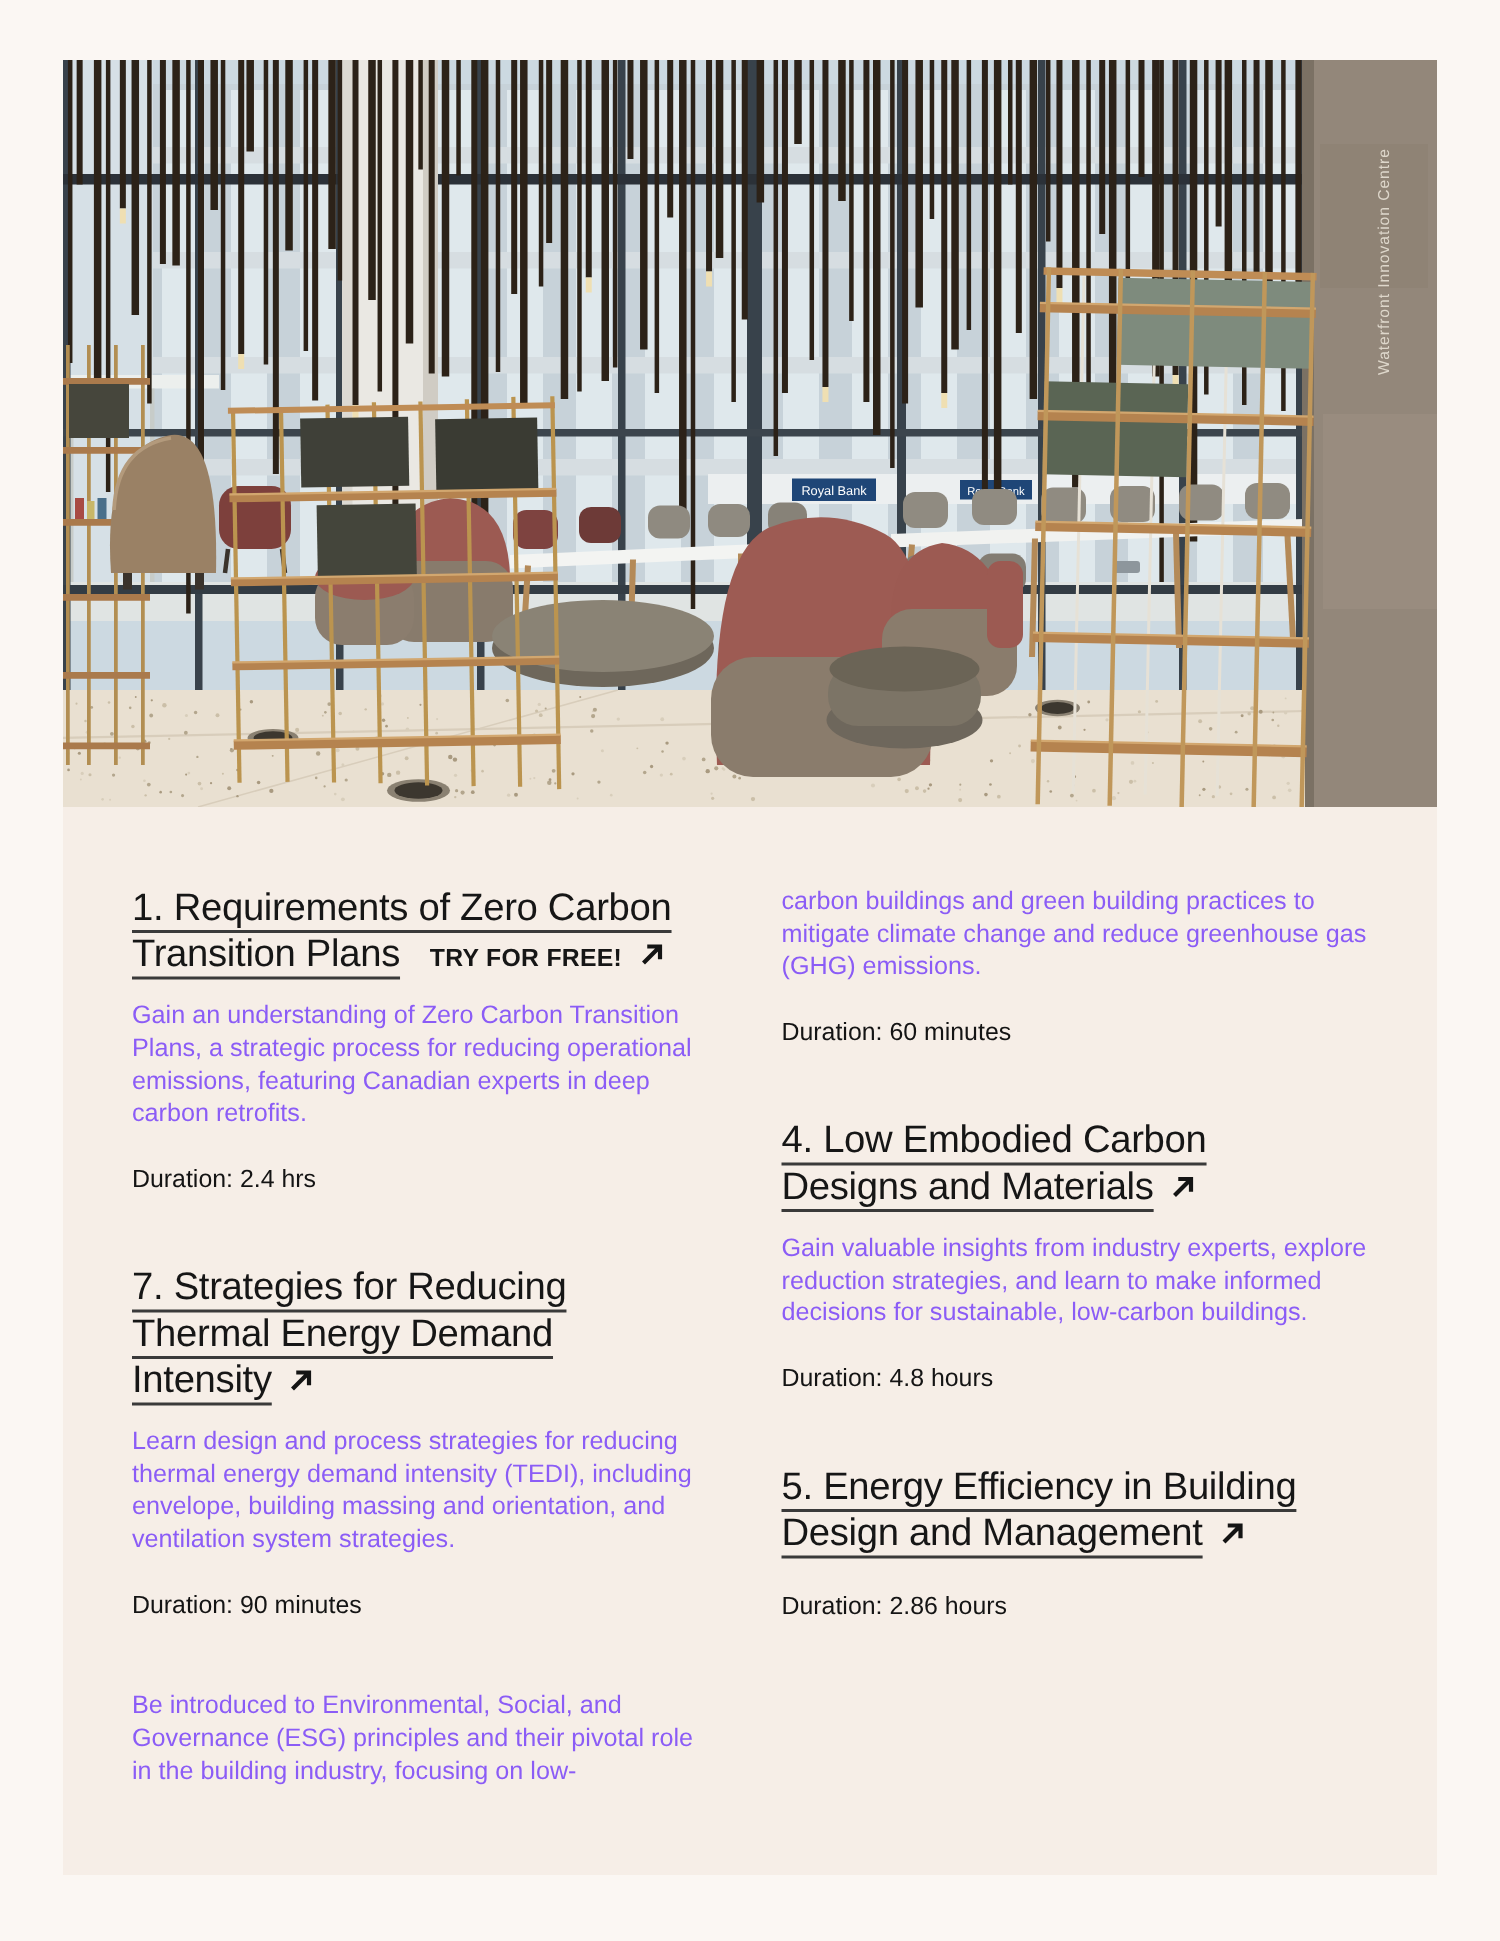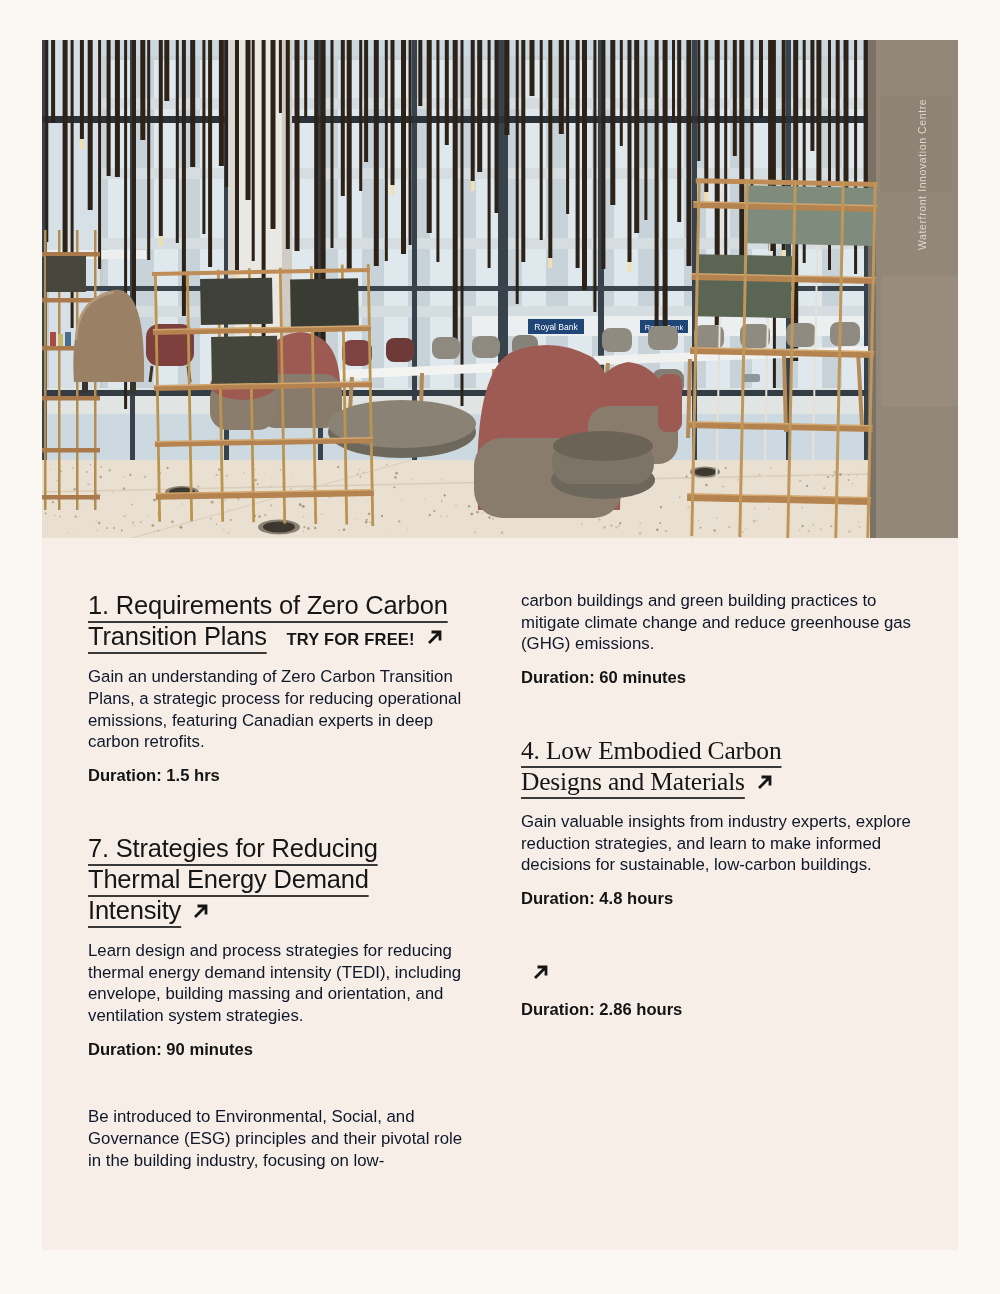--- a/index.html
+++ b/index.html
@@ -12,26 +12,26 @@
   }
   .panel{position:absolute;left:42px;top:40px;width:916px;height:1210px;background:#f6eee7;}
   figure.photo{margin:0;width:916px;height:498px;overflow:hidden;position:relative;background:#ccd9e1;}
   figure.photo svg{display:block;}
   .content{display:flex;gap:42px;padding:52px 46px 0 46px;}
   .col{width:391px;flex:0 0 391px;}
   section{margin-top:46px;}
   section:first-child{margin-top:0;}
   h2{font-size:25.5px;line-height:1.22;font-weight:500;margin:0;letter-spacing:-0.2px;color:#161616;}
   .mw348{max-width:348px;}
-  .mw336{max-width:336px;font-family:Liberation Serif, serif;}
+  .mw336{max-width:336px;}
   .hl{text-decoration:underline;text-decoration-thickness:2px;text-underline-offset:7px;text-decoration-color:#3a3a3a;cursor:pointer;}
   .badge{font-size:16.5px;font-weight:bold;letter-spacing:0.2px;margin-left:13px;white-space:nowrap;cursor:pointer;}
   .arrow-icon{margin-left:10px;display:inline-block;position:relative;top:2px;cursor:pointer;}
-  p.desc{font-size:16.8px;line-height:1.29;margin:14px 0 0 0;color:#0f172a;}
-  p.duration{font-size:16.6px;line-height:1.25;font-weight:bold;margin:13px 0 0 0;color:#141414;}
+  p.desc{font-size:16.8px;line-height:1.29;margin:14px 0 0 0;color:#8b5cf6;}
+  p.duration{font-size:16.6px;line-height:1.25;font-weight:normal;margin:23px 0 0 0;color:#141414;}
   .cont p.desc{margin-top:0;}
 </style>
 </head>
 <body>
 
 <div class="panel">
 
   <figure class="photo">
     <svg width="916" height="498" viewBox="0 0 916 498" xmlns="http://www.w3.org/2000/svg">
 
@@ -659,21 +659,21 @@
     <div class="col">
 
       <section>
         <h2>
           <span class="hl">1. Requirements of Zero Carbon Transition Plans</span>
           <span class="badge">TRY FOR FREE!</span><span class="arrow-icon"><svg width="20" height="20" viewBox="0 0 20 20">
                 <path d="M4 16 L15 5 M6.5 5 H15 V13.5" stroke="#141414" stroke-width="2.8" fill="none"></path>
               </svg></span>
         </h2>
         <p class="desc">Gain an understanding of Zero Carbon Transition Plans, a strategic process for reducing operational emissions, featuring Canadian experts in deep carbon retrofits.</p>
-        <p class="duration">Duration: 1.5 hrs</p>
+        <p class="duration">Duration: 2.4 hrs</p>
       </section>
 
       <section>
         <h2 class="mw348">
           <span class="hl">7. Strategies for Reducing Thermal Energy Demand Intensity</span><span class="arrow-icon"><svg width="20" height="20" viewBox="0 0 20 20">
                 <path d="M4 16 L15 5 M6.5 5 H15 V13.5" stroke="#141414" stroke-width="2.8" fill="none"></path>
               </svg></span>
         </h2>
         <p class="desc">Learn design and process strategies for reducing thermal energy demand intensity (TEDI), including envelope, building massing and orientation, and ventilation system strategies.</p>
         <p class="duration">Duration: 90 minutes</p>
@@ -696,21 +696,21 @@
           <span class="hl">4. Low Embodied Carbon Designs and Materials</span><span class="arrow-icon"><svg width="20" height="20" viewBox="0 0 20 20">
                 <path d="M4 16 L15 5 M6.5 5 H15 V13.5" stroke="#141414" stroke-width="2.8" fill="none"></path>
               </svg></span>
         </h2>
         <p class="desc">Gain valuable insights from industry experts, explore reduction strategies, and learn to make informed decisions for sustainable, low-carbon buildings.</p>
         <p class="duration">Duration: 4.8 hours</p>
       </section>
 
       <section>
         <h2>
-          <span class="arrow-icon"><svg width="20" height="20" viewBox="0 0 20 20">
+          <span class="hl">5. Energy Efficiency in Building Design and Management</span><span class="arrow-icon"><svg width="20" height="20" viewBox="0 0 20 20">
                 <path d="M4 16 L15 5 M6.5 5 H15 V13.5" stroke="#141414" stroke-width="2.8" fill="none"></path>
               </svg></span>
         </h2>
         <p class="duration">Duration: 2.86 hours</p>
       </section>
 
     </div>
   </div>
 </div>
 

